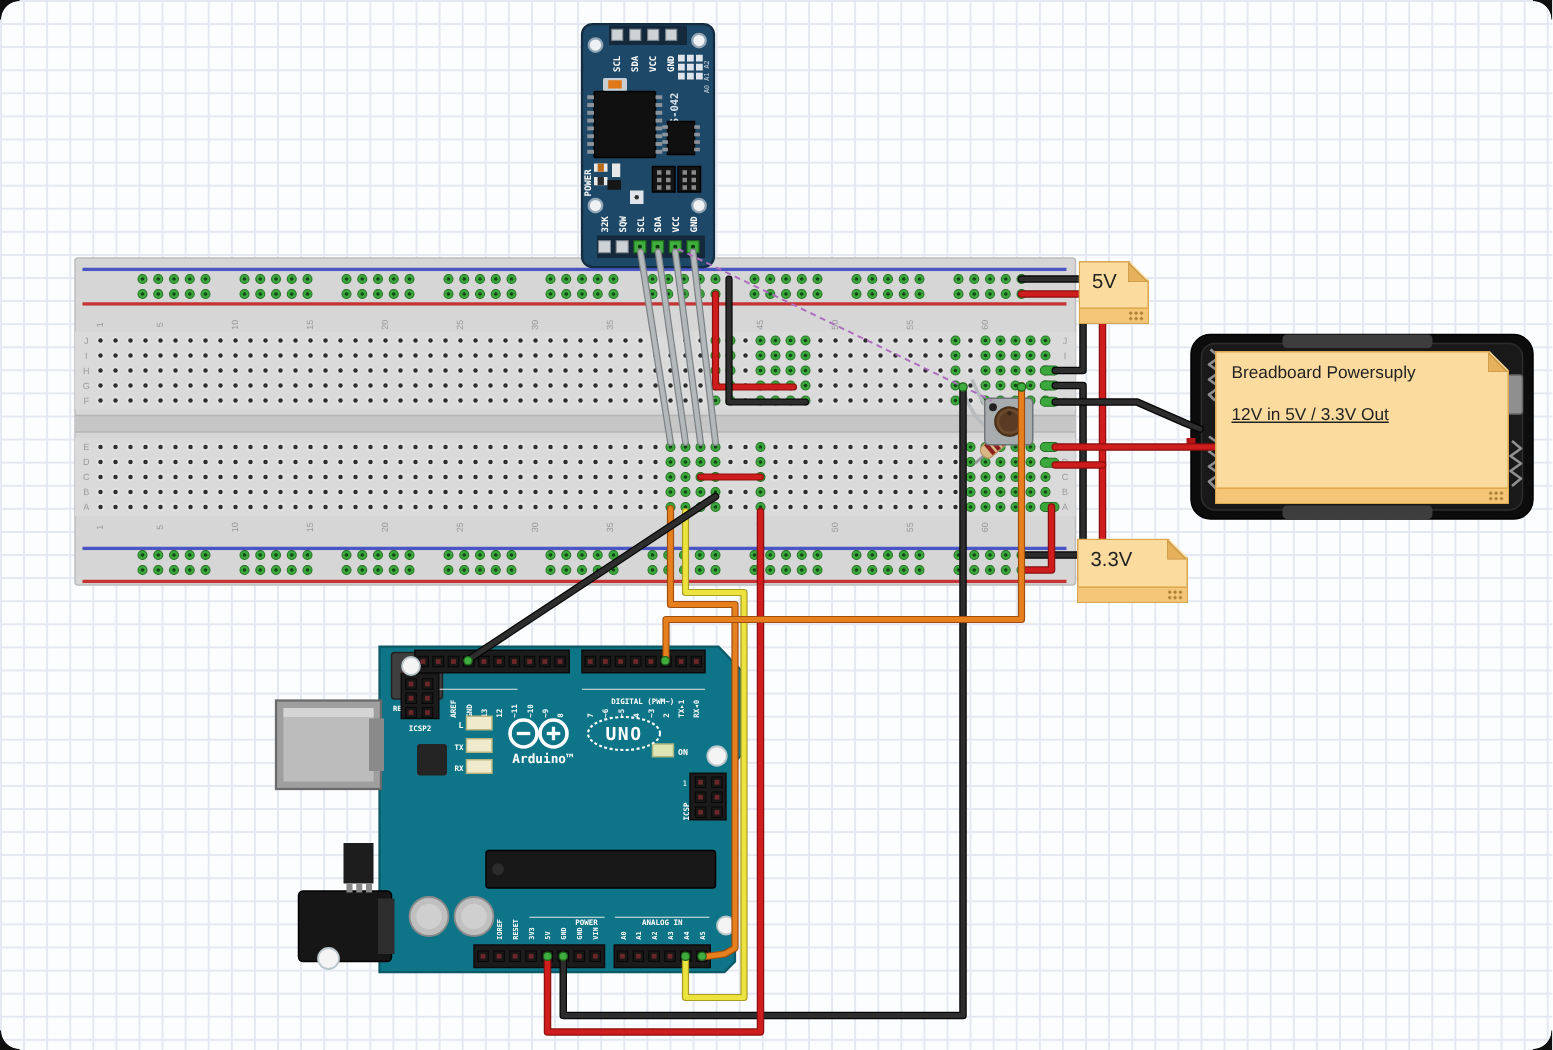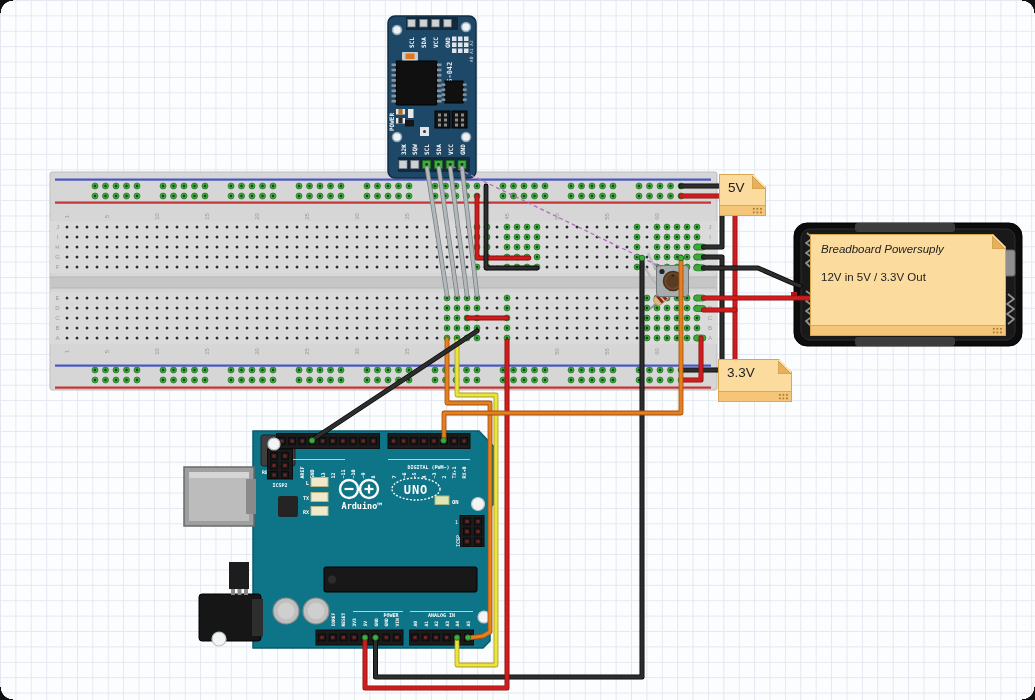--- a/index.html
+++ b/index.html
@@ -16,22 +16,22 @@
     position:absolute;background:#fcdb9f;border:1px solid #d8a74f;box-sizing:border-box;
     color:#222;z-index:10;
     clip-path:polygon(0 0, calc(100% - 13px) 0, 100% 13px, 100% 100%, 0 100%);
   }
   .fold{position:absolute;top:0;right:0;width:13px;height:13px;}
   .nstrip{position:absolute;left:0;right:0;bottom:0;height:9px;background:#f5c678;border-top:1px solid #dfa94d;}
   .grip{position:absolute;right:2px;bottom:1px;width:11px;height:7px;
     background-image:radial-gradient(#a97f35 0.9px, transparent 1.1px);background-size:3.6px 3.6px;}
   .ntext{white-space:nowrap;}
   .big{margin:5px 0 0 8px;font-size:13.5px;}
-  .l1{margin:8px 2px 0 10px;font-size:11.5px;font-style:italic;}
-  .l2{margin:16px 0 0 10px;font-size:11.5px;}
+  .l1{margin:8px 2px 0 10px;font-size:11.5px;}
+  .l2{margin:16px 0 0 10px;font-size:11.5px;text-decoration:underline;}
   .corner{position:absolute;width:13px;height:13px;z-index:50;}
   #cTL{left:0;top:0;background:radial-gradient(circle at 13px 13px, rgba(0,0,0,0) 12px, #101010 12.5px);}
   #cTR{right:0;top:0;background:radial-gradient(circle at 0 13px, rgba(0,0,0,0) 12px, #101010 12.5px);}
   #cBL{left:0;bottom:0;background:radial-gradient(circle at 13px 0, rgba(0,0,0,0) 12px, #101010 12.5px);}
   #cBR{right:0;bottom:0;background:radial-gradient(circle at 0 0, rgba(0,0,0,0) 12px, #101010 12.5px);}
 </style>
 </head>
 <body>
 
 <div id="canvas">

